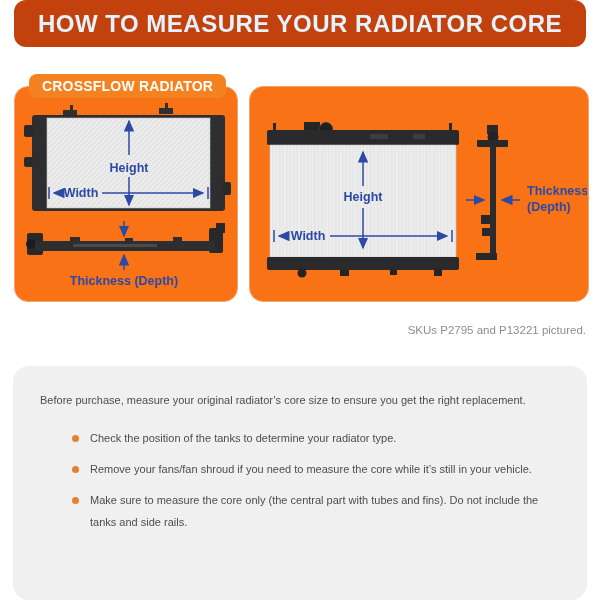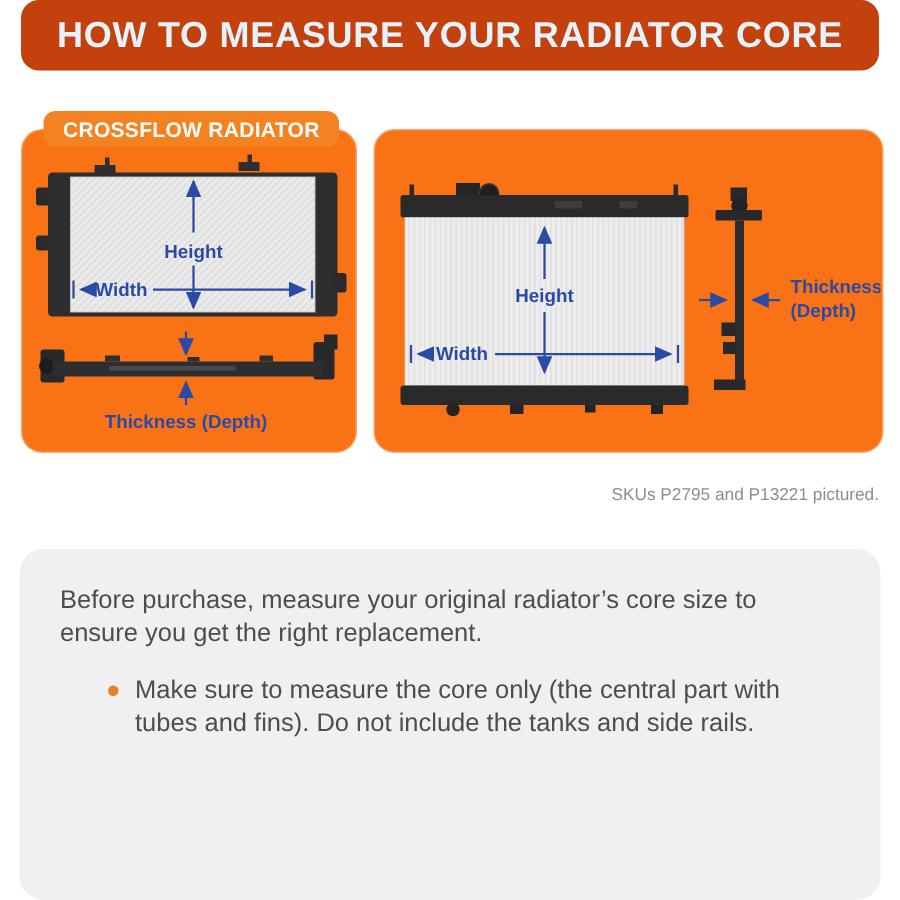--- a/index.html
+++ b/index.html
@@ -36,21 +36,21 @@
   
   .caption{
     position:absolute;top:313px;right:14px;
     font-size:11.5px;color:#8d8d8d;margin-top:11px;
   }
   
   .instructions{
     position:absolute;left:13px;top:366px;width:574px;height:234px;
     background:#f0f0f0;border-radius:16px;box-sizing:border-box;
     padding:23px 12px 0 27px;
-    color:#4d4d4d;font-size:17px;line-height:22px;
+    color:#4d4d4d;font-size:11px;line-height:22px;
   }
   .instructions p{margin:0;max-width:520px;}
   .instructions ul{
     list-style:none;margin:16px 0 0 32px;padding:0;max-width:486px;
   }
   .instructions li{display:flex;margin-bottom:9px;}
   .dot{
     flex:0 0 auto;width:7px;height:7px;border-radius:50%;
     background:#e87f2a;margin:8px 11px 0 0;
   }
@@ -180,16 +180,24 @@
   </svg>
 </div>
 
 <div class="caption">SKUs P2795 and P13221 pictured.</div>
 
 <div class="instructions">
   <p>Before purchase, measure your original radiator’s core size to ensure you get the right replacement.</p>
   <ul>
     <li>
       <span class="dot"></span>
+      <span>Check the position of the tanks to determine your radiator type.</span>
+    </li>
+    <li>
+      <span class="dot"></span>
+      <span>Remove your fans/fan shroud if you need to measure the core while it’s still in your vehicle.</span>
+    </li>
+    <li>
+      <span class="dot"></span>
       <span>Make sure to measure the core only (the central part with tubes and fins). Do not include the tanks and side rails.</span>
     </li>
   </ul>
 </div>
 
 </body></html>

